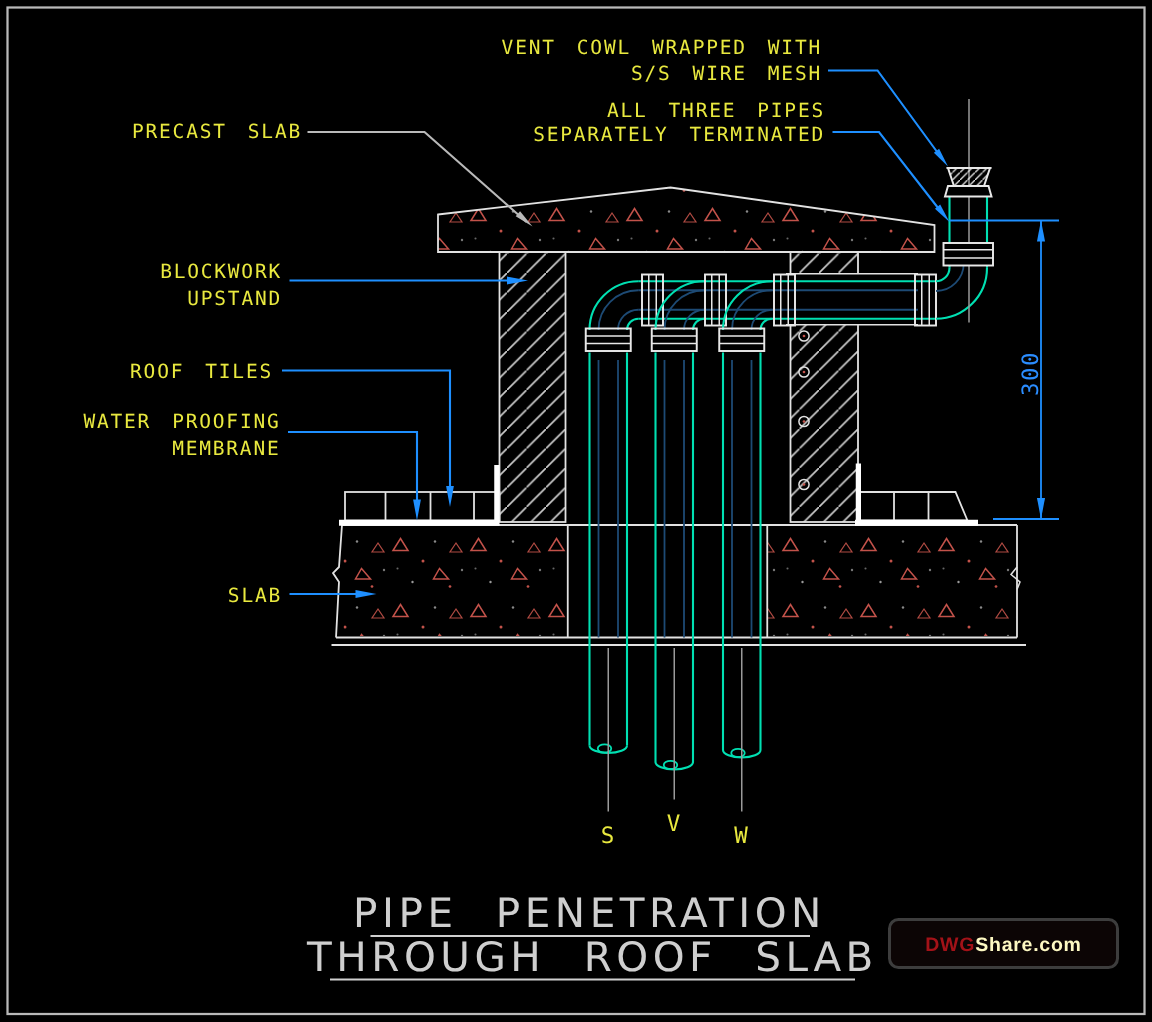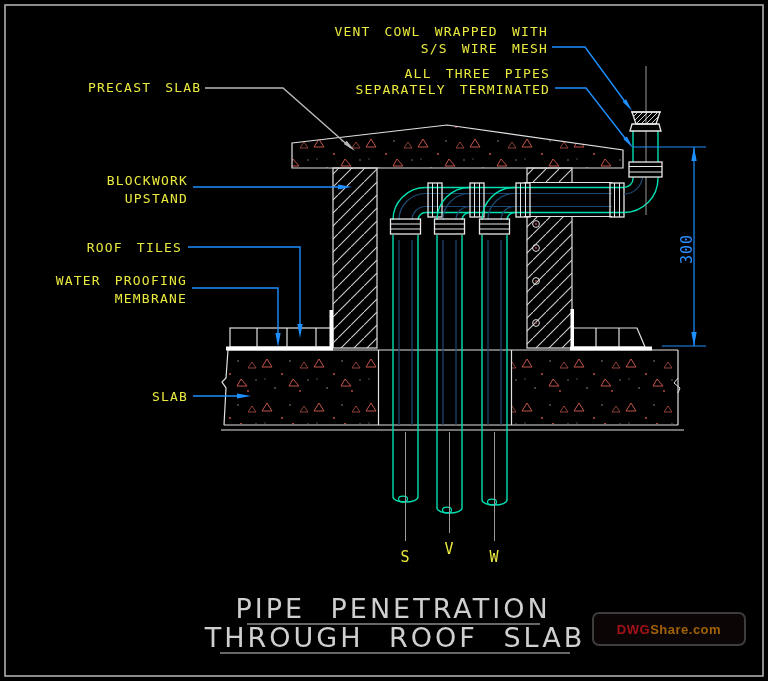--- a/index.html
+++ b/index.html
@@ -8,21 +8,21 @@
   svg{position:absolute;left:0;top:0;}
   .lbl{font-family:"DejaVu Sans Mono", monospace;font-size:13px;letter-spacing:1.2px;word-spacing:5px;fill:#e9e93f;}
   .tag{font-family:"DejaVu Sans Mono", monospace;font-size:15px;fill:#e9e93f;}
   .dim{font-family:"DejaVu Sans Mono", monospace;font-size:15px;fill:#2b8dff;letter-spacing:1px;}
   .ttl{font-family:"DejaVu Sans", sans-serif;font-size:27px;letter-spacing:3px;word-spacing:14px;fill:#cfcfcf;}
   #watermark{position:absolute;left:592px;top:612px;width:150px;height:30px;
      border:2px solid #3d3d3d;border-radius:7px;background:rgba(26,10,10,.45);
      display:flex;align-items:center;justify-content:center;
      font-family:"Liberation Sans", sans-serif;font-size:13px;font-weight:bold;letter-spacing:.5px;}
   #watermark .wm-red{color:#a31218;}
-  #watermark .wm-gray{color:#a16207;text-align:center;}
+  #watermark .wm-gray{color:#fef9c3;text-align:center;}
 </style>
 </head>
 <body>
 
 <div id="stage">
 <svg width="768" height="681" viewBox="0 0 768 681">
   <defs>
     <pattern id="concrete" width="52" height="44" patternUnits="userSpaceOnUse">
       <path d="M7,7 L12,15 L2,15 Z" fill="none" stroke="#c3524a" stroke-width="1"></path>
       <path d="M33,27 L39,34 L29,34 Z" fill="none" stroke="#c3524a" stroke-width="1"></path>

